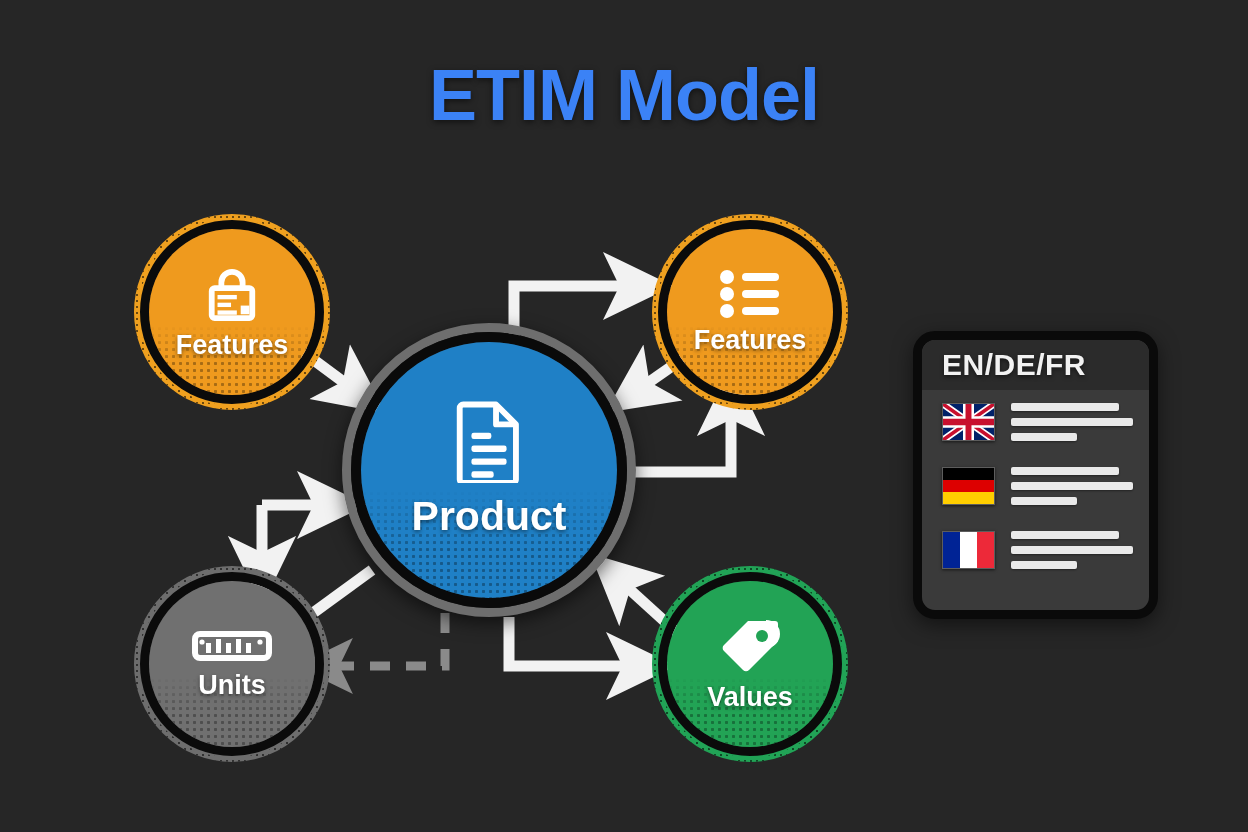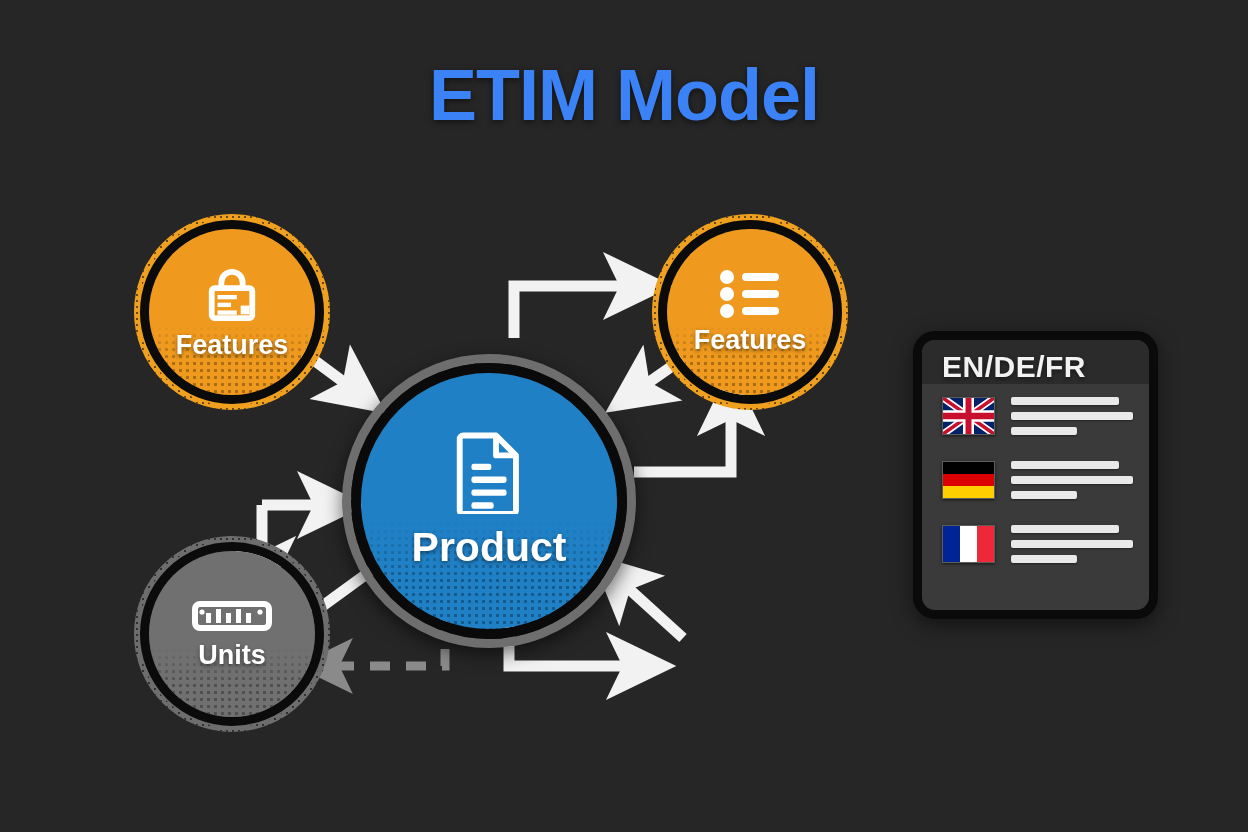--- a/index.html
+++ b/index.html
@@ -66,21 +66,21 @@
     z-index:2;
     background-image:radial-gradient(rgba(0,0,0,.30) 1.4px, transparent 1.5px);
     background-size:7px 7px;
     -webkit-mask-image:linear-gradient(to bottom, rgba(0,0,0,0) 0%, #000 55%, #000 100%);
             mask-image:linear-gradient(to bottom, rgba(0,0,0,0) 0%, #000 55%, #000 100%);
     pointer-events:none;
   }
 
   
   #node-center{
-    left:342px;top:354px;width:294px;height:294px;
+    left:342px;top:323px;width:294px;height:294px;
   }
   #node-center .outerring{
     inset:0;border:9px solid #6e6e6e;
     box-shadow:0 6px 18px rgba(0,0,0,.55);
   }
   #node-center .blackring{
     inset:9px;border:10px solid #0a0a0a;
   }
   #node-center .disc{
     position:absolute;inset:19px;border-radius:50%;
@@ -107,43 +107,43 @@
   }
 
   #node-features-left{left:134px;top:214px;}
   #node-features-left .colorring{border-color:#efa01f;}
   #node-features-left .disc{background:#ef9a1e;}
 
   #node-features-right{left:652px;top:214px;}
   #node-features-right .colorring{border-color:#efa01f;}
   #node-features-right .disc{background:#ef9a1e;}
 
-  #node-units{left:134px;top:536px;}
+  #node-units{left:134px;top:566px;}
   #node-units .colorring{border-color:#6d6d6d;}
   #node-units .disc{background:#707070;}
 
   #node-values{left:652px;top:566px;}
   #node-values .colorring{border-color:#21a356;}
   #node-values .disc{background:#22a355;}
 
   
   #lang-panel{
     position:absolute;
     left:913px;top:331px;width:245px;height:288px;
     background:#3a3a3a;
     border:9px solid #0a0a0a;
     border-radius:22px;
     box-sizing:border-box;
     overflow:hidden;
     box-shadow:0 6px 20px rgba(0,0,0,.5);
   }
   #lang-header{
-    height:44px;
+    height:50px;
     background:#2b2b2b;
-    display:flex;align-items:flex-end;
+    display:flex;align-items:center;
     padding-left:20px;
     box-sizing:border-box;
   }
   #lang-header .htxt{
     color:#f2f2f2;
     font-size:30px;
     font-weight:bold;
     letter-spacing:.5px;
     text-shadow:0 2px 4px rgba(0,0,0,.5);
   }
@@ -282,20 +282,34 @@
       <rect x="24" y="10" width="5" height="14" fill="#ffffff"></rect>
       <rect x="34" y="14" width="5" height="10" fill="#ffffff"></rect>
       <rect x="44" y="10" width="5" height="14" fill="#ffffff"></rect>
       <rect x="54" y="14" width="5" height="10" fill="#ffffff"></rect>
       <circle cx="10" cy="13" r="2.6" fill="#ffffff"></circle>
       <circle cx="68" cy="13" r="2.6" fill="#ffffff"></circle>
     </svg>
     <div class="label">Units</div>
   </div>
 
+  <div class="node sat" id="node-values">
+    <div class="ring colorring"></div>
+    <div class="ringdots"></div>
+    <div class="ring blackring"></div>
+    <div class="disc">
+      <div class="dots"></div>
+    </div>
+    <svg class="gicon" width="64" height="58" viewBox="0 0 64 58">
+      <path d="M30,4 L57,4 a3,3 0 0 1 3,3 L60,24 L31,53 a4,4 0 0 1 -6,0 L6,34 a4,4 0 0 1 0,-6 Z" fill="#ffffff"></path>
+      <circle cx="44" cy="19" r="6" fill="#22a355"></circle>
+      <path d="M48,6 a11,11 0 1 1 0,22" fill="none" stroke="#ffffff" stroke-width="6"></path>
+    </svg>
+    <div class="label">Values</div>
+  </div>
 
   <div id="lang-panel">
     <div id="lang-header">
       <span class="htxt">EN/DE/FR</span>
     </div>
 
     <div class="lang-row">
       <div class="flag">
         <svg width="100%" height="100%" viewBox="0 0 60 40" preserveAspectRatio="none">
           <rect width="60" height="40" fill="#012169"></rect>

